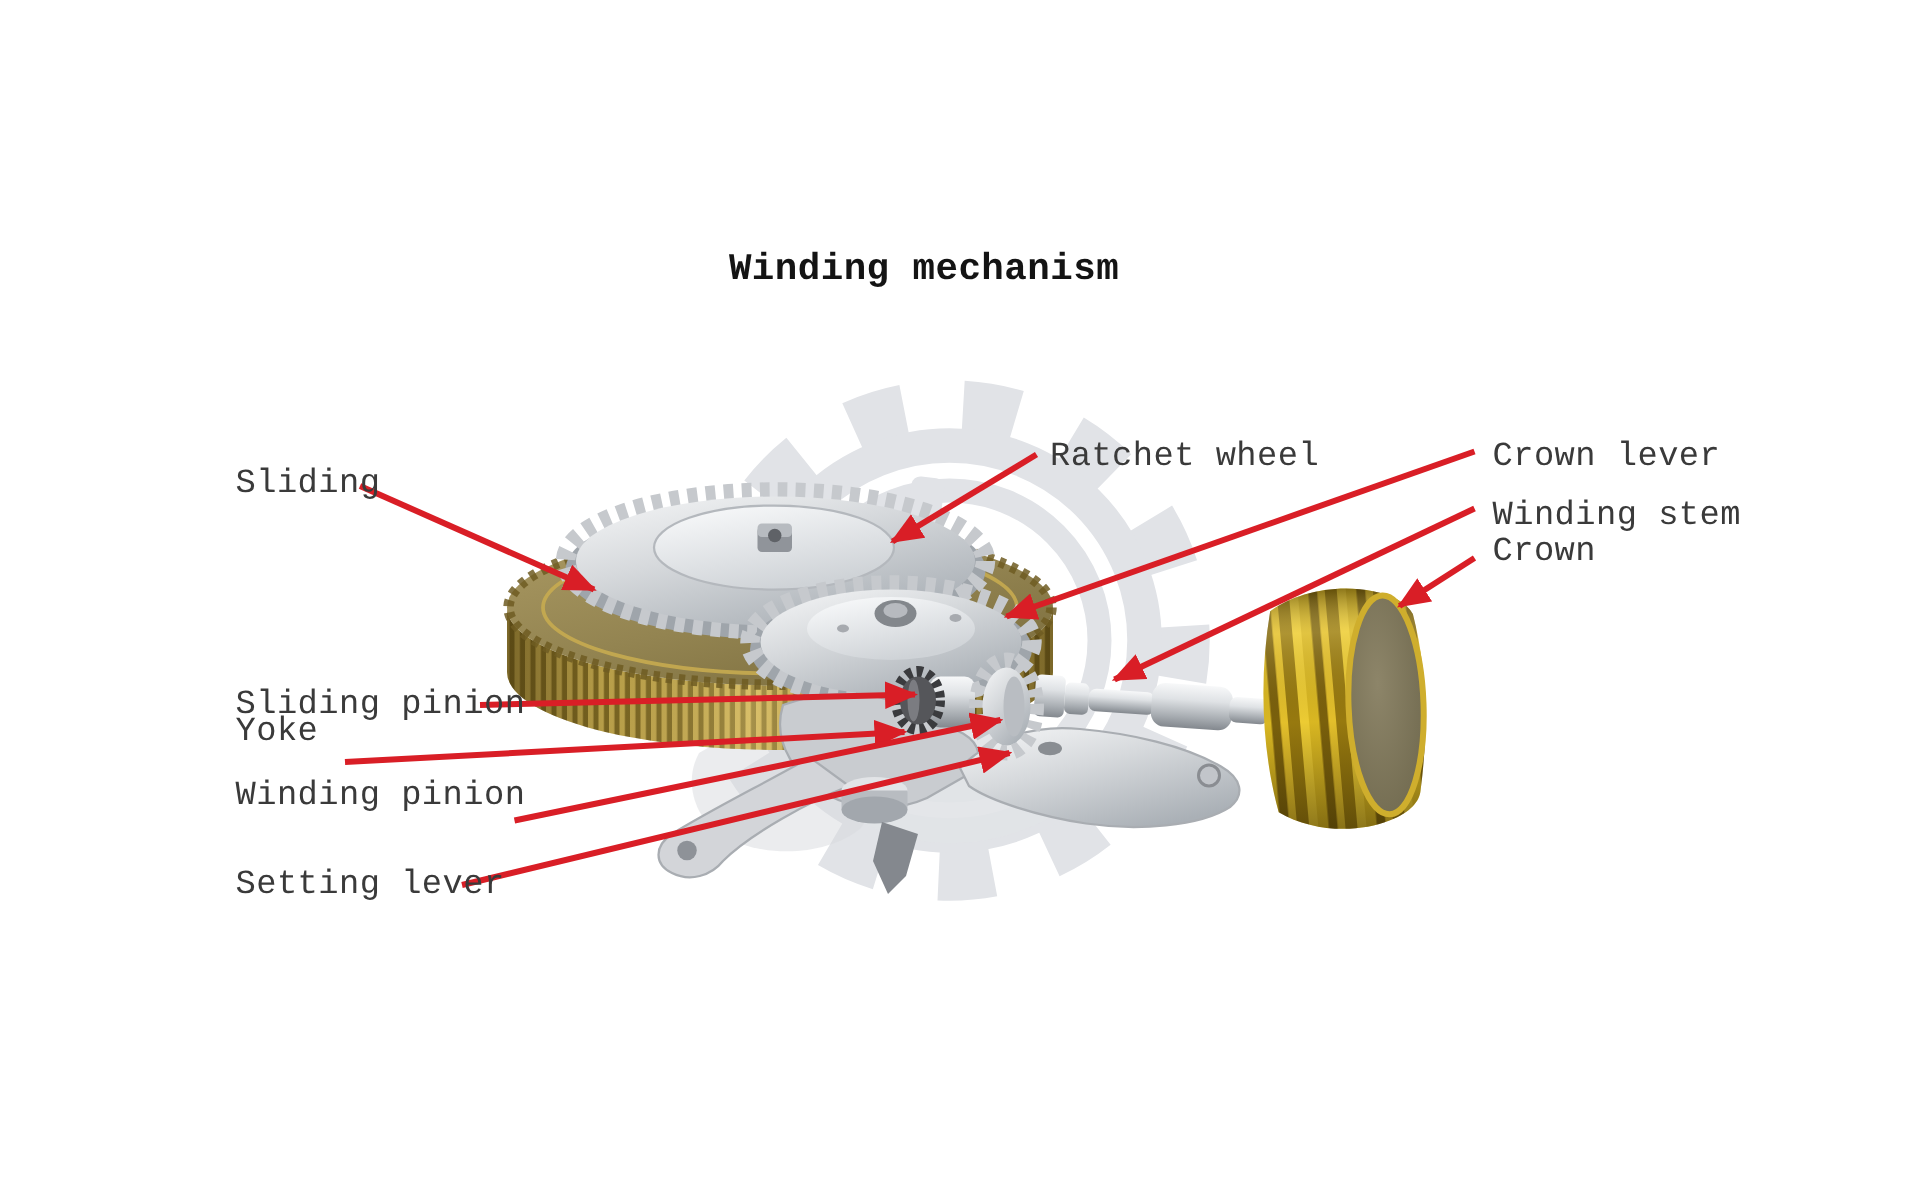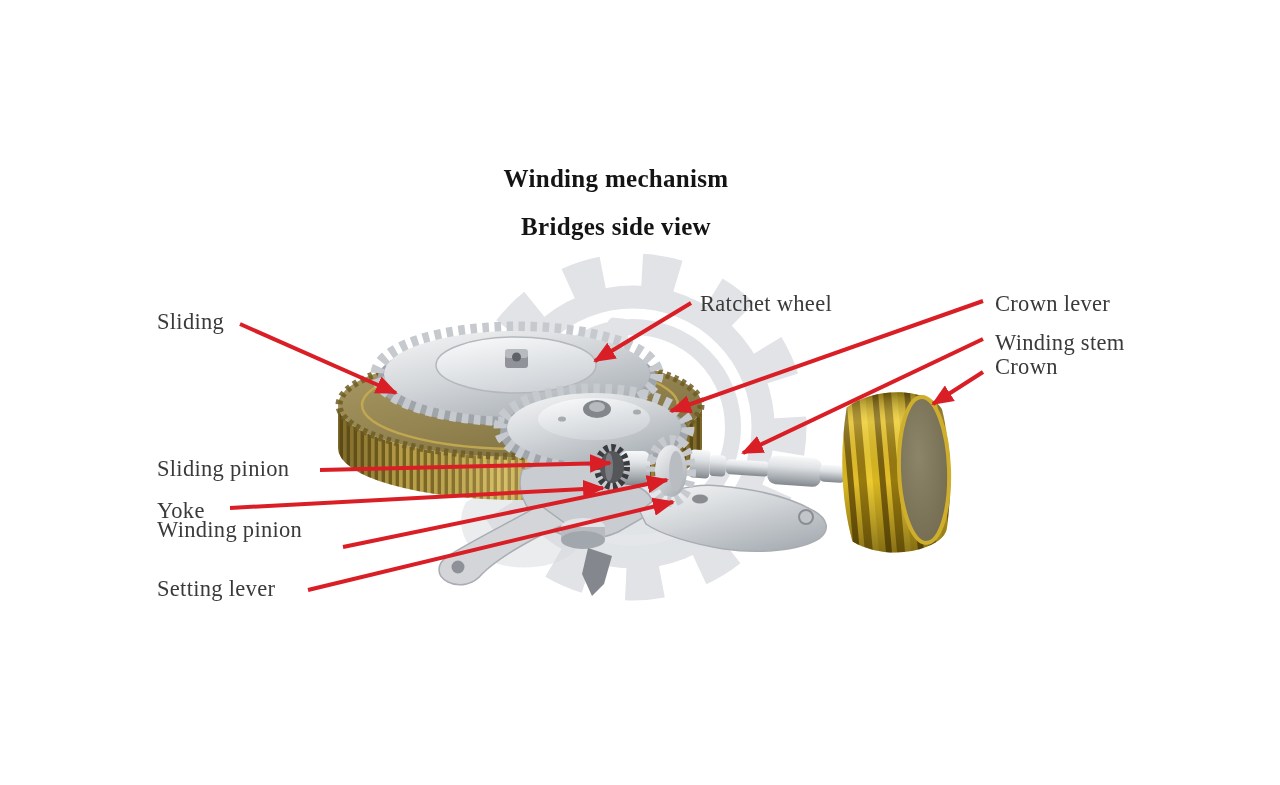--- a/index.html
+++ b/index.html
@@ -1,31 +1,31 @@
 <!DOCTYPE html>
 <html><head>
 <meta charset="utf-8">
 <style>
   html,body{margin:0;padding:0;background:#fff;}
   .stage{position:relative;width:1280px;height:701px;background:#ffffff;overflow:hidden;
-         font-family:Liberation Serif, serif;}
+         font-family:Liberation Mono, monospace;}
   .stage svg.canvas{position:absolute;left:0;top:0;}
   .title{position:absolute;left:616px;transform:translateX(-50%);
          font-weight:700;font-size:25px;color:#141414;letter-spacing:.3px;white-space:nowrap;}
   #title1{top:165px}
   #title2{top:213px}
   .lbl{position:absolute;font-size:22.5px;font-weight:400;color:#3a3a3a;
        letter-spacing:.3px;white-space:nowrap;}
   #lbl-barrel{left:157px;top:309px}
   #lbl-ratchet-wheel{left:700px;top:291px}
   #lbl-crown-wheel{left:995px;top:291px}
   #lbl-winding-stem{left:995px;top:330px}
   #lbl-crown{left:995px;top:354px}
   #lbl-sliding-pinion{left:157px;top:456px}
-  #lbl-yoke{left:157px;top:498px}
+  #lbl-yoke{left:157px;top:474px}
   #lbl-winding-pinion{left:157px;top:517px}
   #lbl-setting-lever{left:157px;top:576px}
 </style>
 </head>
 <body>
 
 <div class="stage">
 
   <svg class="canvas" width="1280" height="785" viewBox="0 0 1280 785">
     <defs>
@@ -183,21 +183,20 @@
       <line x1="983" y1="339" x2="743" y2="453" marker-end="url(#ah)"></line>
       <line x1="983" y1="372" x2="933" y2="404" marker-end="url(#ah)"></line>
       <line x1="320" y1="470" x2="610" y2="463" marker-end="url(#ah)"></line>
       <line x1="230" y1="508" x2="603" y2="488" marker-end="url(#ah)"></line>
       <line x1="343" y1="547" x2="667" y2="480" marker-end="url(#ah)"></line>
       <line x1="308" y1="590" x2="673" y2="502" marker-end="url(#ah)"></line>
     </g>
   </svg>
 
   <div class="title" id="title1">Winding mechanism</div>
-  <div class="title" id="title2">Bridges side view</div>
 
   <div class="lbl" id="lbl-barrel">Sliding</div>
   <div class="lbl" id="lbl-ratchet-wheel">Ratchet wheel</div>
   <div class="lbl" id="lbl-crown-wheel">Crown lever</div>
   <div class="lbl" id="lbl-winding-stem">Winding stem</div>
   <div class="lbl" id="lbl-crown">Crown</div>
   <div class="lbl" id="lbl-sliding-pinion">Sliding pinion</div>
   <div class="lbl" id="lbl-yoke">Yoke</div>
   <div class="lbl" id="lbl-winding-pinion">Winding pinion</div>
   <div class="lbl" id="lbl-setting-lever">Setting lever</div>

